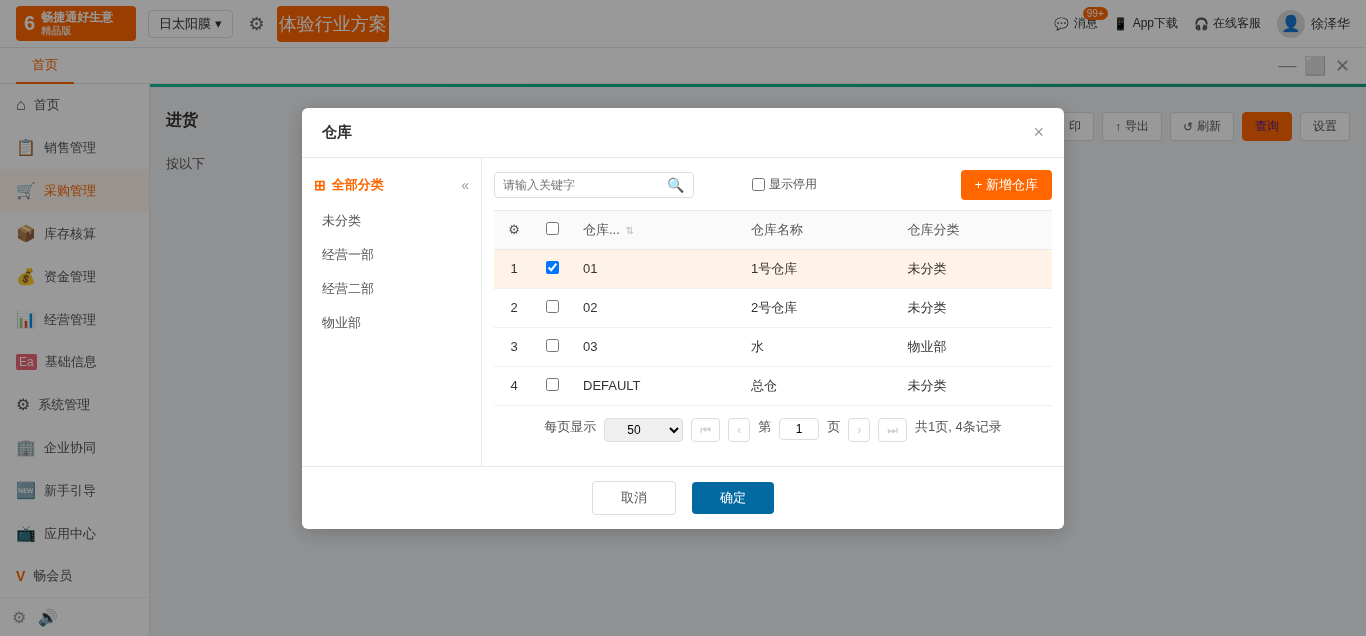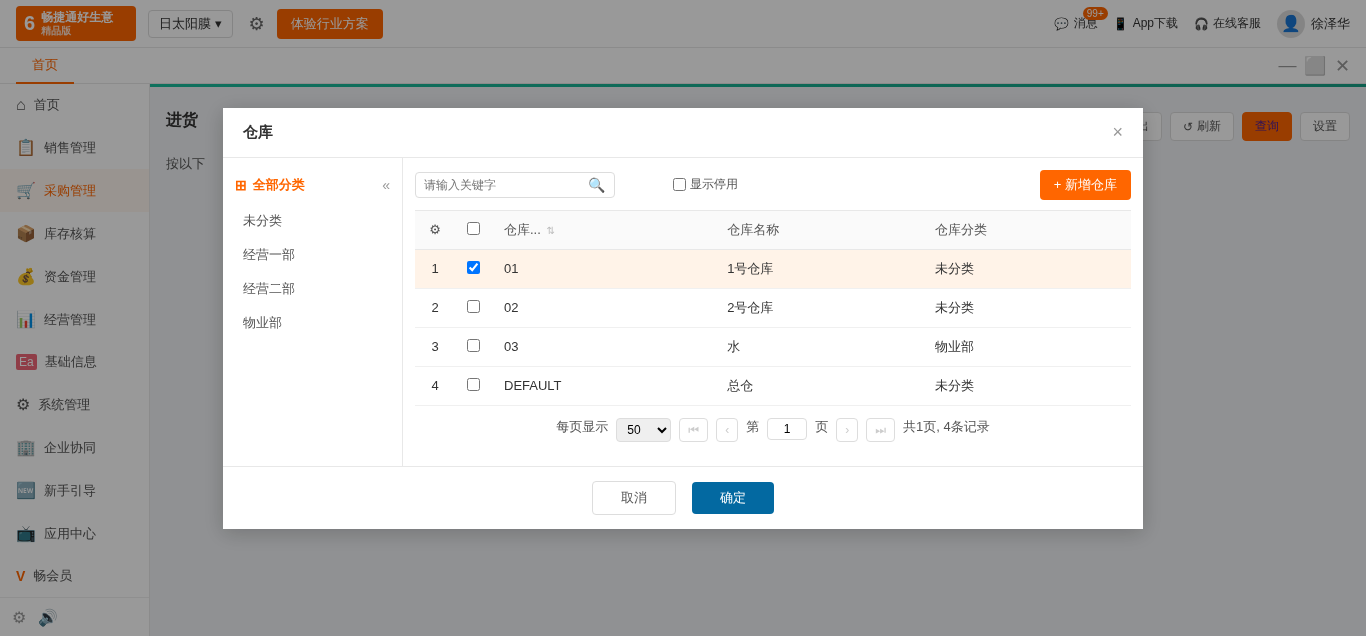--- a/index.html
+++ b/index.html
@@ -18,21 +18,21 @@
     }
     .logo-icon { font-size: 20px; }
     .logo-text { font-size: 12px; line-height: 1.2; }
     .store-selector {
       display: flex; align-items: center; gap: 4px; cursor: pointer;
       border: 1px solid #ddd; border-radius: 4px; padding: 4px 10px;
       color: #333; font-size: 13px;
     }
     .header-btn-trial {
       background: #f60; color: #fff; border: none; border-radius: 4px;
-      padding: 6px 14px; font-size: 13px; cursor: pointer;
+      padding: 6px 2px; font-size: 18px; cursor: pointer;
     }
     .settings-icon { font-size: 18px; color: #666; cursor: pointer; margin-left: 4px; }
     .header-right { margin-left: auto; display: flex; align-items: center; gap: 16px; }
     .header-badge { position: relative; display: flex; align-items: center; gap: 4px; color: #333; font-size: 12px; cursor: pointer; }
     .badge-count {
       background: #f60; color: #fff; font-size: 10px; border-radius: 10px;
       padding: 1px 4px; position: absolute; top: -8px; right: -10px; white-space: nowrap;
     }
     .user-info { display: flex; align-items: center; gap: 6px; cursor: pointer; }
     .user-avatar { width: 28px; height: 28px; border-radius: 50%; background: #ddd; display: flex; align-items: center; justify-content: center; overflow: hidden; }
@@ -70,21 +70,21 @@
     }
     .page-title { font-size: 16px; font-weight: bold; color: #333; margin-bottom: 12px; }
 
     
     .modal-overlay {
       position: fixed; top: 0; left: 0; right: 0; bottom: 0;
       background: rgba(0,0,0,0.4); z-index: 1000;
       display: flex; align-items: center; justify-content: center;
     }
     .modal {
-      background: #fff; border-radius: 0; width: 920px; max-height: 600px;
+      background: #fff; border-radius: 6px; width: 762px; max-height: 600px;
       display: flex; flex-direction: column; box-shadow: 0 4px 20px rgba(0,0,0,0.2);
     }
     .modal-header {
       display: flex; align-items: center; justify-content: space-between;
       padding: 14px 20px; border-bottom: 1px solid #e8e8e8;
     }
     .modal-title { font-size: 15px; font-weight: bold; color: #333; }
     .modal-close { font-size: 18px; color: #999; cursor: pointer; border: none; background: none; }
 
     .modal-body { display: flex; flex: 1; overflow: hidden; }
@@ -144,21 +144,21 @@
     .pagination {
       display: flex; align-items: flex-start; justify-content: center;
       gap: 8px; padding: 12px 0; font-size: 13px; color: #555; margin-top: auto;
     }
     .page-btn {
       border: 1px solid #ddd; border-radius: 4px; padding: 4px 8px;
       cursor: pointer; background: #fff; color: #555; font-size: 12px;
     }
     .page-btn:disabled { color: #ccc; cursor: default; }
     .page-size-select {
-      border: 1px solid #ddd; border-radius: 4px; padding: 3px 6px;
+      border: 1px solid #ddd; border-radius: 4px; padding: 3px 18px;
       font-size: 12px; cursor: pointer;
     }
     .page-input {
       width: 40px; border: 1px solid #ddd; border-radius: 4px;
       padding: 3px 6px; text-align: center; font-size: 12px;
     }
 
     
     .modal-footer {
       display: flex; align-items: center; justify-content: center;

